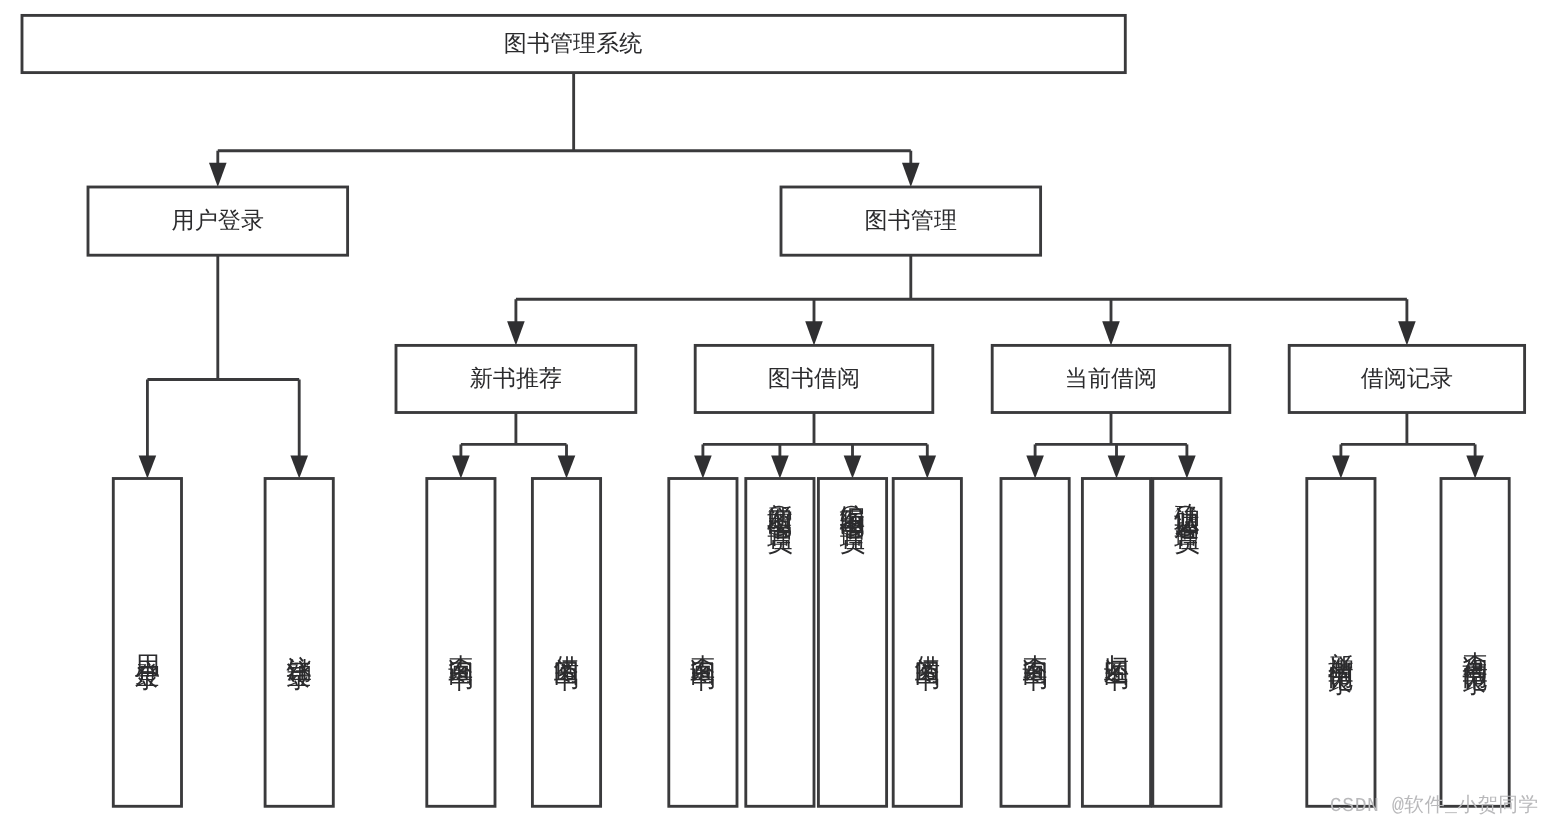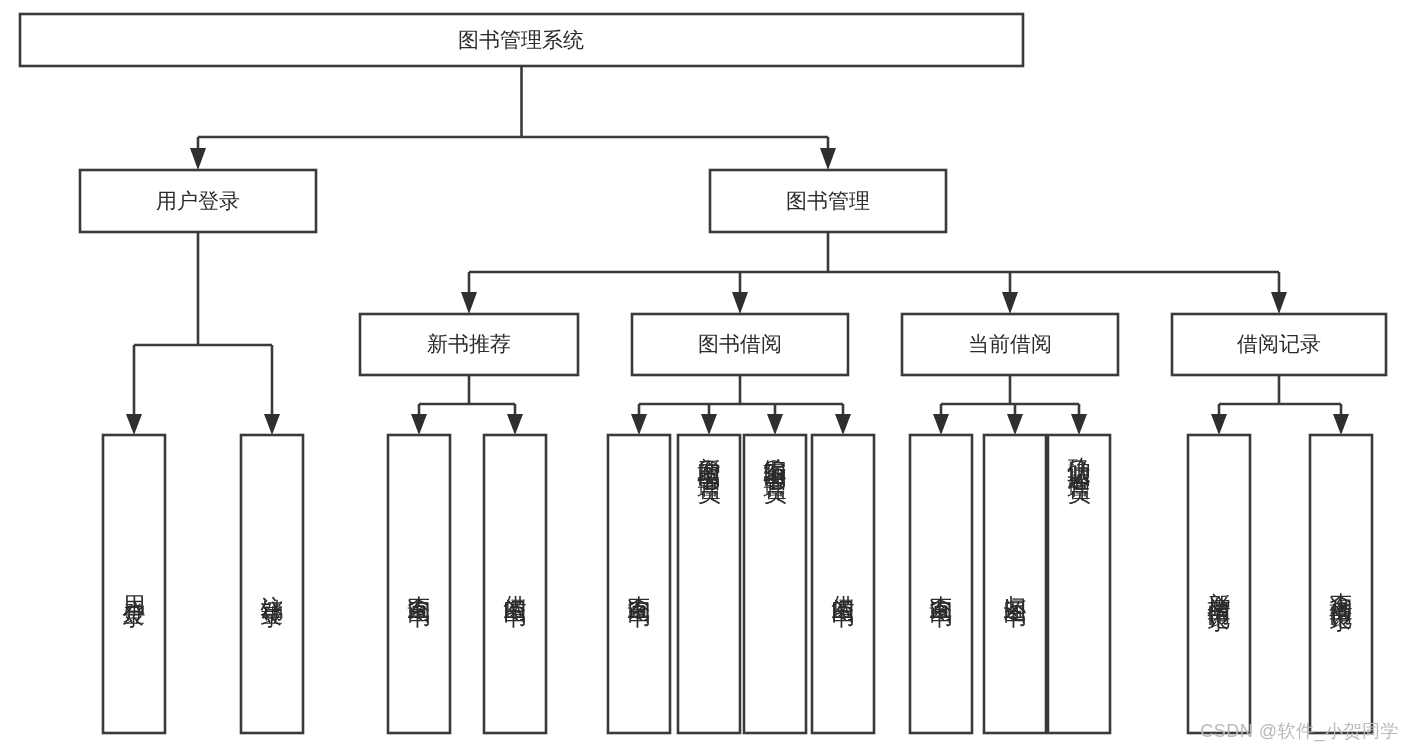--- a/index.html
+++ b/index.html
@@ -69,21 +69,21 @@
     align-self: center;
   }
   .vtext.topped {
     align-self: flex-start;
     margin-top: 4px;
   }
   #watermark {
     position: absolute;
     right: 6px;
     bottom: 4px;
-    font-family: Liberation Sans, sans-serif;
+    font-family: Liberation Mono, monospace;
     font-size: 18px;
     color: #b9b9bb;
     white-space: nowrap;
     letter-spacing: 0.5px;
   }
 </style>
 </head>
 <body>
 
 <div id="diagram-root">

